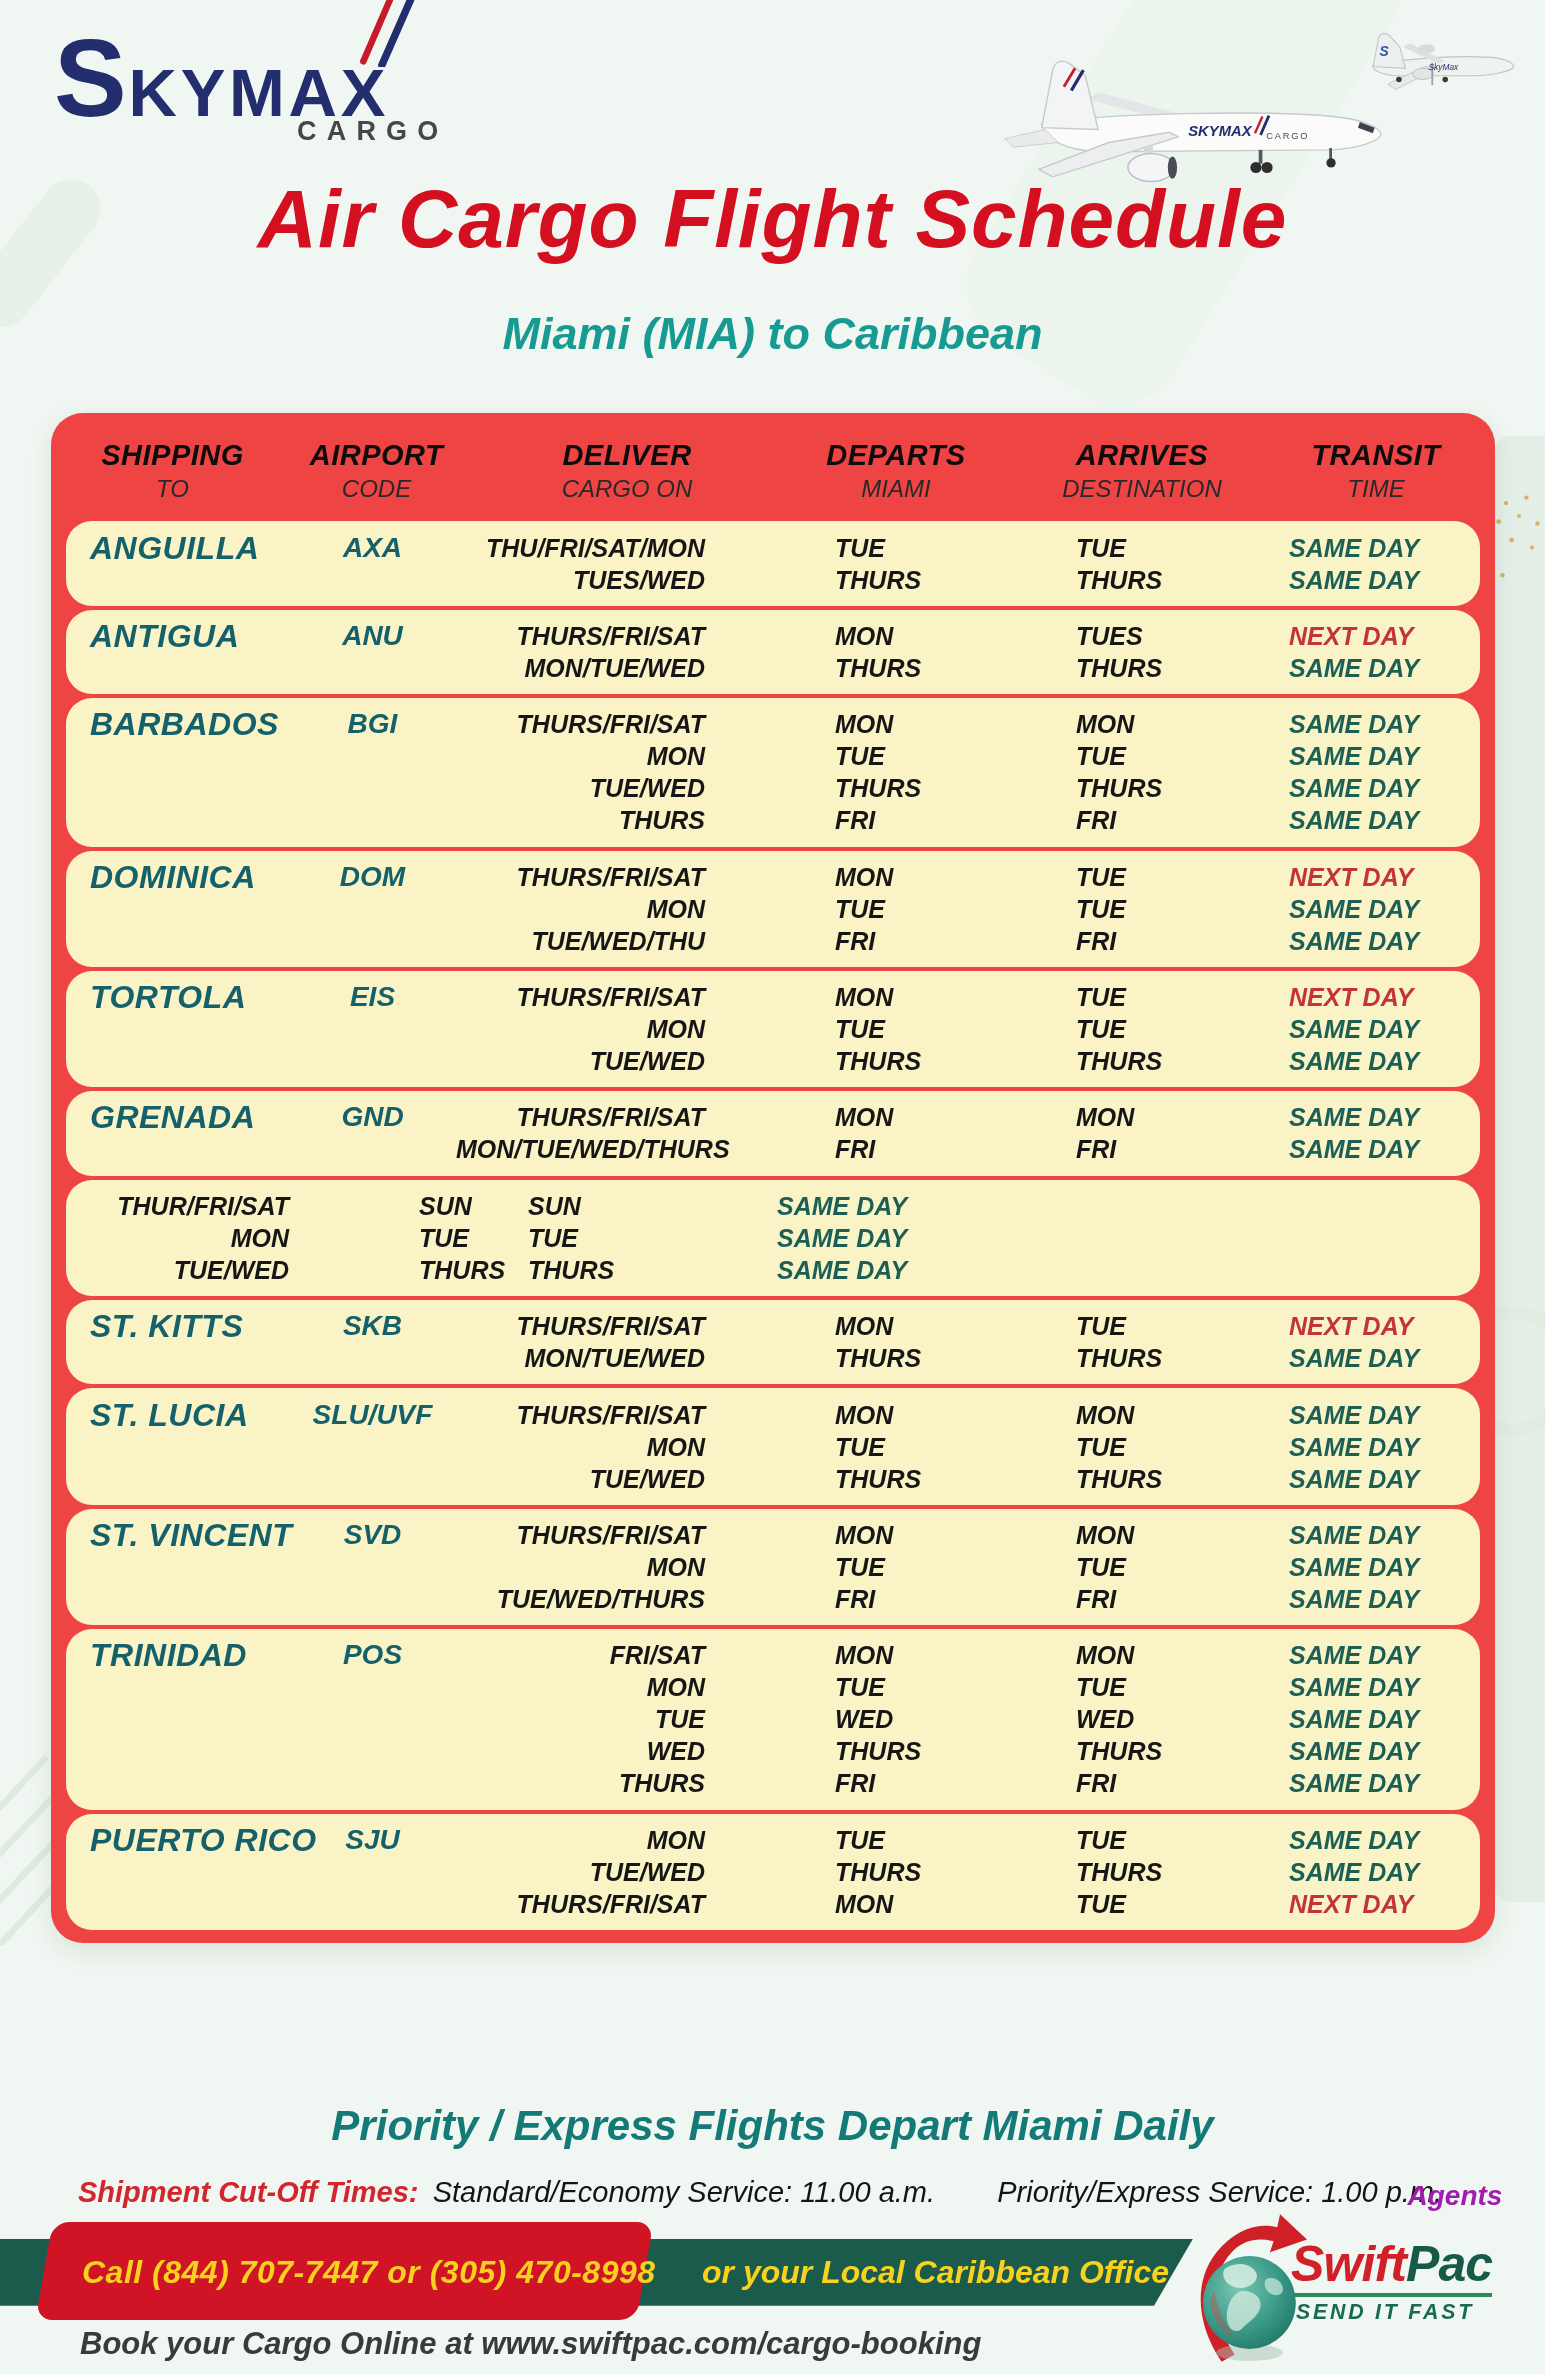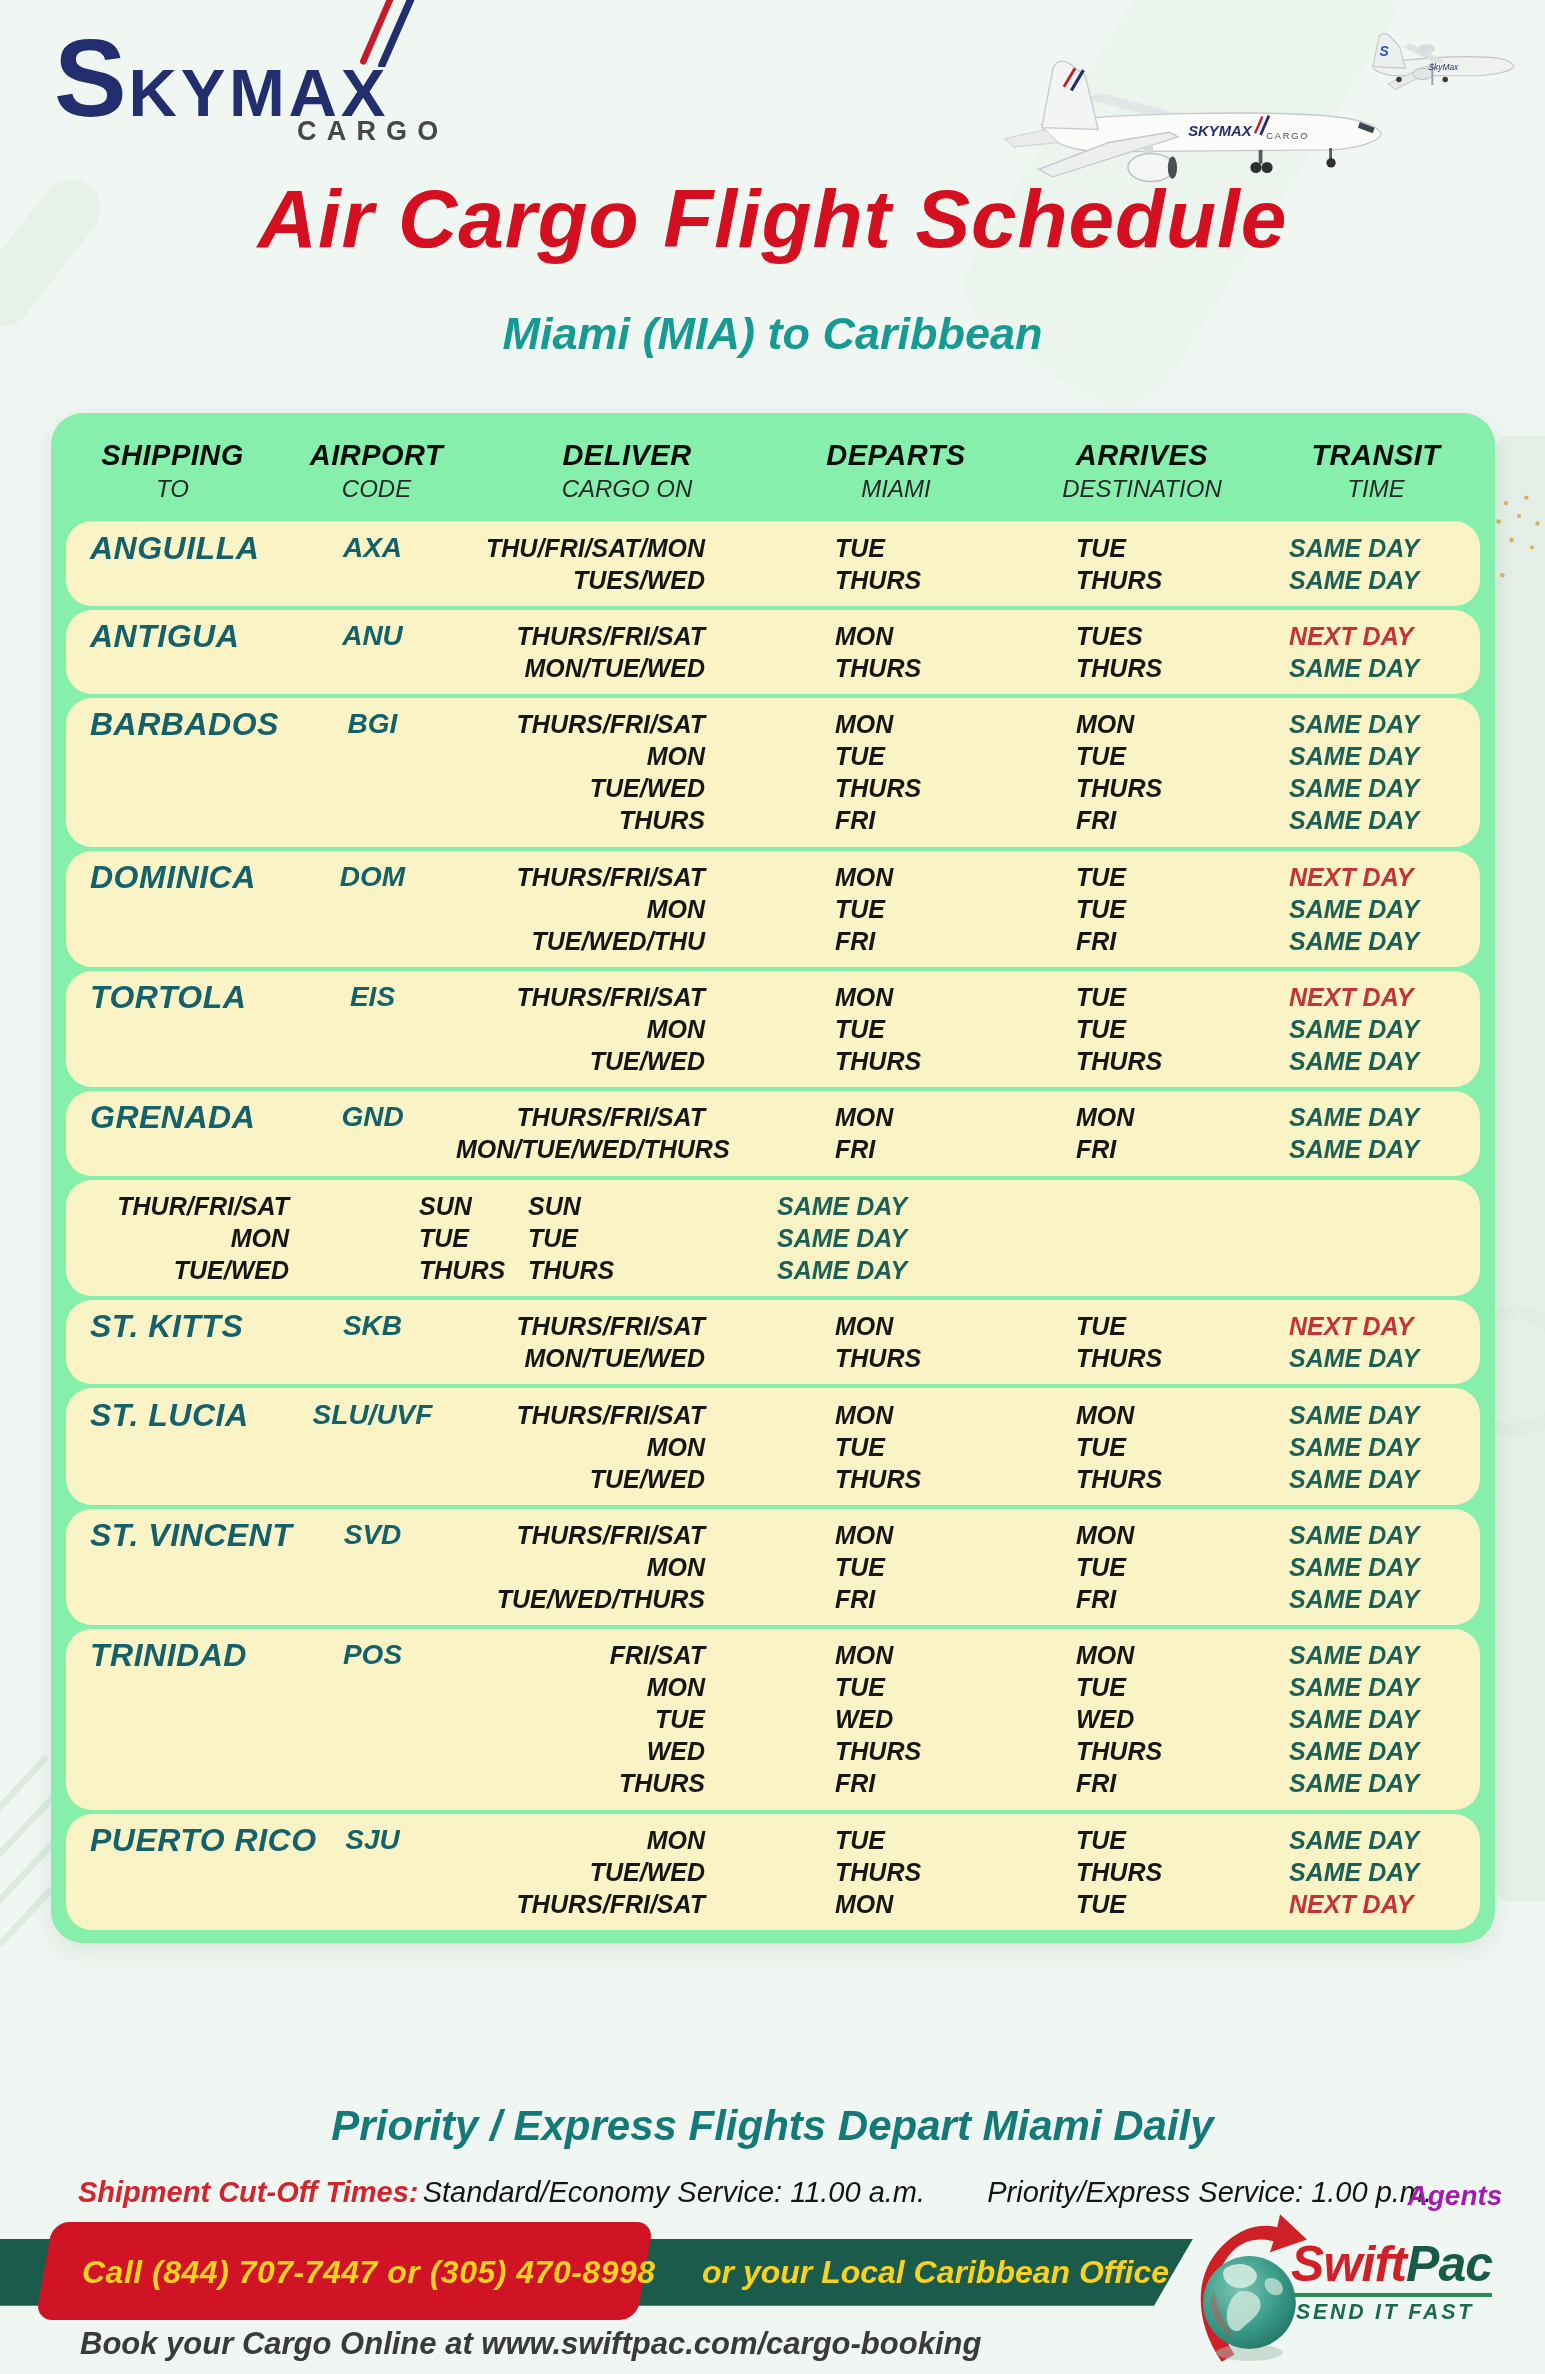--- a/index.html
+++ b/index.html
@@ -27,21 +27,21 @@
   .logo-slash{position:absolute; right:-32px; top:-39px;}
   .logo-cargo{margin:-16.7px 0 0 243px; font-size:27px; font-weight:700; letter-spacing:10.2px; color:#474747;}
   .plane-big{position:absolute; left:960px; top:46px;}
   .plane-small{position:absolute; left:1356px; top:22px;}
   
   .title{position:absolute; z-index:2; top:172px; left:0; width:100%; margin:0; text-align:center;
     font-size:82px; font-weight:800; font-style:italic; letter-spacing:0.9px; color:var(--title-red,#d40f1f);}
   .subtitle{position:absolute; z-index:2; top:308px; left:0; width:100%; margin:0; text-align:center;
     font-size:45px; font-weight:800; font-style:italic; color:var(--subtitle-teal,#169a92);}
   
-  .card{position:absolute; z-index:1; left:51px; top:413px; width:1414px; background:#86efac;
+  .card{position:absolute; z-index:1; left:51px; top:413px; width:1414px; background:#ef4444;
     border-radius:32px; padding:15px 15px 13px; box-shadow:0 7.4px 24px rgba(40,80,60,.10);}
   .thead{display:grid; grid-template-columns:213px 195px 306px 232px 260px 1fr; padding:11px 0 18.6px;}
   .th{text-align:center; font-style:italic;}
   .th .t1{display:block; font-size:29px; font-weight:800; color:#0d0d0d; letter-spacing:0.5px;}
   .th .t2{display:block; font-size:24px; font-weight:400; color:#292929; margin-top:2.8px;}
   .row{display:grid; grid-template-columns:223px 167px 249px 299px 213px 1fr;
     background:var(--row-yellow,#faf3c5); border-radius:26px; padding:10.2px 0; margin-bottom:4px; font-style:italic;}
   .row:last-child{margin-bottom:0;}
   .cell{display:flex; flex-direction:column;}
   .line{display:block; line-height:32px; height:32px; white-space:nowrap;}
@@ -54,21 +54,21 @@
   .c-departs{padding-left:130px;}
   .c-arrives{padding-left:72px;}
   .c-transit{padding-left:72px;}
   .c-transit .line{font-size:25px; font-weight:800; color:var(--same-day-teal,#1b5f55);}
   .c-transit .line.next{color:var(--next-day-red,#c2333c);}
   
   .priority{position:absolute; z-index:2; top:2102px; left:0; width:100%; text-align:center;
     font-size:42px; font-weight:800; font-style:italic; color:var(--priority-teal,#137a78);}
   .cutoff{position:absolute; z-index:2; top:2176px; left:78px; font-style:italic; white-space:nowrap;}
   .cutoff-label{font-size:29px; font-weight:800; color:var(--cutoff-red,#d2252e);}
-  .cutoff-val{font-size:29px; font-weight:500; color:#141414; margin-left:0;}
+  .cutoff-val{font-size:29px; font-weight:500; color:#141414; margin-left:10px;}
   .cutoff-val.second{margin-left:58px;}
   .banner{position:absolute; z-index:2; left:0; top:2222px; width:1545px; height:102px;}
   .green-bar{position:absolute; left:0; top:16.7px; width:1193px; height:67px; background:var(--banner-green,#1b5b4c);
     clip-path:polygon(0 0,100% 0,calc(100% - 39px) 100%,0 100%);}
   .red-shape{position:absolute; left:44px; top:0; width:601px; height:98px; background:var(--banner-red,#d01425);
     border-radius:16.7px; transform:skewX(-10deg);}
   .call-text{position:absolute; left:82px; top:32px; font-size:32px; font-weight:800; font-style:italic;
     color:var(--banner-yellow,#f8d21f); letter-spacing:0.5px;}
   .office-text{position:absolute; left:702px; top:32px; font-size:32px; font-weight:800; font-style:italic;
     color:var(--banner-yellow,#f8d21f);}

